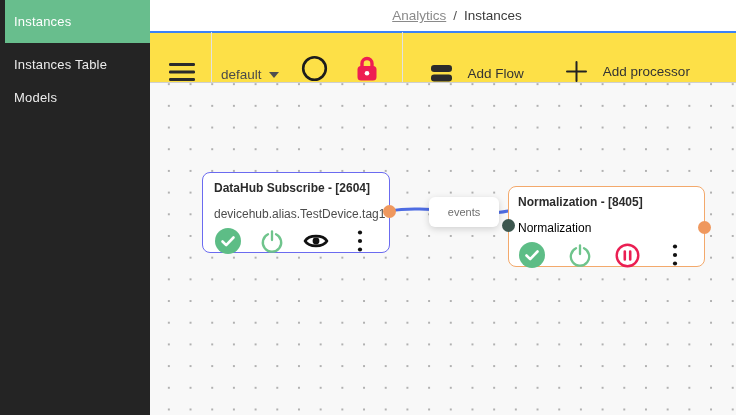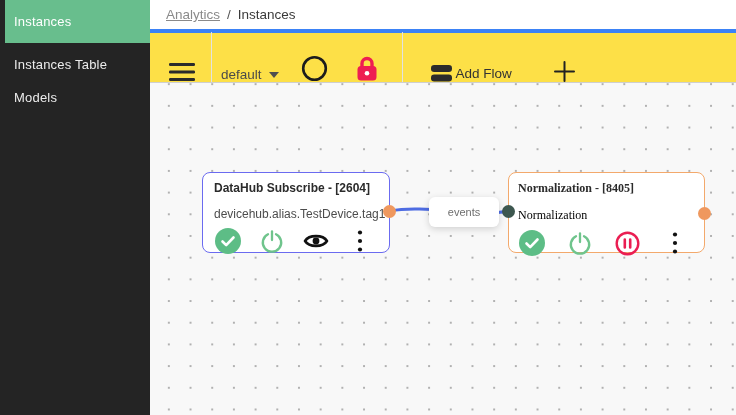--- a/index.html
+++ b/index.html
@@ -13,60 +13,60 @@
   .side-item { position:absolute; left:5px; width:145px; height:43px;
     display:flex; align-items:center; padding-left:9px;
     color:#ececec; font-size:13px; font-weight:500; letter-spacing:.2px;
     cursor:pointer; }
   .side-item.selected { background:#68be8d; color:#ffffff; }
   .si-0 { top:0; } .si-1 { top:43px; } .si-2 { top:76px; }
 
   
   .main { position:absolute; left:150px; top:0; width:586px; height:415px; }
 
-  .breadcrumb-bar { height:33px; background:#fff; border-bottom:4px solid #3b82f6;
-    display:flex; align-items:center; padding-left:16px; font-size:13.5px; }
+  .breadcrumb-bar { height:33px; background:#fff; border-bottom:2px solid #3b82f6;
+    display:flex; align-items:center; padding-left:28px; font-size:13.5px;justify-content:center; }
   .crumb-link { color:#8a8a8a; text-decoration:underline; cursor:pointer; }
   .crumb-sep { color:#555; margin:0 7px; }
   .crumb-current { color:#3a3a3a; font-weight:500; }
 
   
   .toolbar { height:50px; background:#fde047; border-bottom:1px solid #cfcfcf;
     display:flex; align-items:flex-end; }
   .tb-divider { width:1px; height:50px; background:#e2e2e2; }
   .icon-btn { display:flex; align-items:center; justify-content:center; cursor:pointer; }
   .hamburger { margin-left:19px; margin-right:16px; }
   .flow-select { display:flex; align-items:center; margin-left:9px; cursor:pointer; }
   .flow-select .val { font-size:13.5px; color:#4a4a4a; }
   .caret { width:0; height:0; border-left:5px solid transparent;
     border-right:5px solid transparent; border-top:6px solid #4f4f4f;
     margin-left:7px; }
   .circle-btn { margin-left:22px; }
   .lock-btn { margin-left:27px; margin-right:23px; }
-  .tb-action { display:flex; align-items:center; gap:4px; cursor:pointer;
+  .tb-action { display:flex; align-items:center; gap:16px; cursor:pointer;
     font-size:13.5px; color:#333; font-weight:500; }
   .act-flow { margin-left:28px; }
   .act-proc { margin-left:42px; }
 
   
   .canvas { position:relative; width:586px; height:332px; background:#f8f8f8;
     background-image:radial-gradient(circle, #b1b1b1 1.1px, transparent 1.3px);
     background-size:21.7px 21.7px; background-position:8px 12px; overflow:hidden; }
 
   .edge-svg { position:absolute; left:0; top:0; width:586px; height:332px;
     pointer-events:none; }
   .edge-label { position:absolute; left:279px; top:114px; width:70px; height:30px;
     background:#fff; border-radius:6px; box-shadow:0 2px 7px rgba(0,0,0,.16);
     display:flex; align-items:center; justify-content:center;
     font-size:11px; color:#6e6e6e; z-index:4; cursor:pointer; }
 
   .node { position:absolute; width:188px; height:81px; background:#fff;
     border-radius:8px; padding:8px 11px 6px 11px; z-index:3; cursor:pointer; }
   .node-subscribe { left:52px; top:89px; border:1.5px solid #6b6bf0; }
-  .node-normalization { left:358px; top:89px; width:197px; border:1.5px solid #f3a96c; padding-left:9px;font-family:Liberation Serif, serif; }
+  .node-normalization { left:358px; top:103px; width:197px; border:1.5px solid #f3a96c; padding-left:9px; }
   .node-title { font-size:12px; font-weight:700; color:#2b2b2b; white-space:nowrap; }
   .node-sub { font-size:12px; color:#4c4c4c; margin-top:12px; white-space:nowrap; }
   .node-normalization .node-sub { color:#000000; }
   .node-icons { display:flex; align-items:center; justify-content:space-between;
     margin-top:7px; padding:0 5px 0 1px; }
   .node-icons .icon-btn { width:26px; height:26px; }
 
   .port { position:absolute; width:13px; height:13px; border-radius:50%; z-index:4; cursor:pointer; }
   .port-out { right:-7px; top:32px; background:#ef985e; }
   .port-in  { left:-7px; top:32px; background:#3d574f; }
@@ -137,20 +137,21 @@
         </span>
         <span>Add Flow</span>
       </div>
 
       <div class="tb-action act-proc">
         <span class="icon-btn">
           <svg width="21" height="21" viewBox="0 0 21 21">
             <path d="M10.5 1 V20 M1 10.5 H20" stroke="#222" stroke-width="2" stroke-linecap="round"></path>
           </svg>
         </span>
+        <span>Add processor</span>
       </div>
     </div>
 
     <div class="canvas">
 
       <svg class="edge-svg">
         <path d="M 240 128 C 276 121, 326 135, 358 128" fill="none" stroke="#4e6ce2" stroke-width="3" stroke-linecap="round"></path>
       </svg>
 
       <div class="edge-label">events</div>

